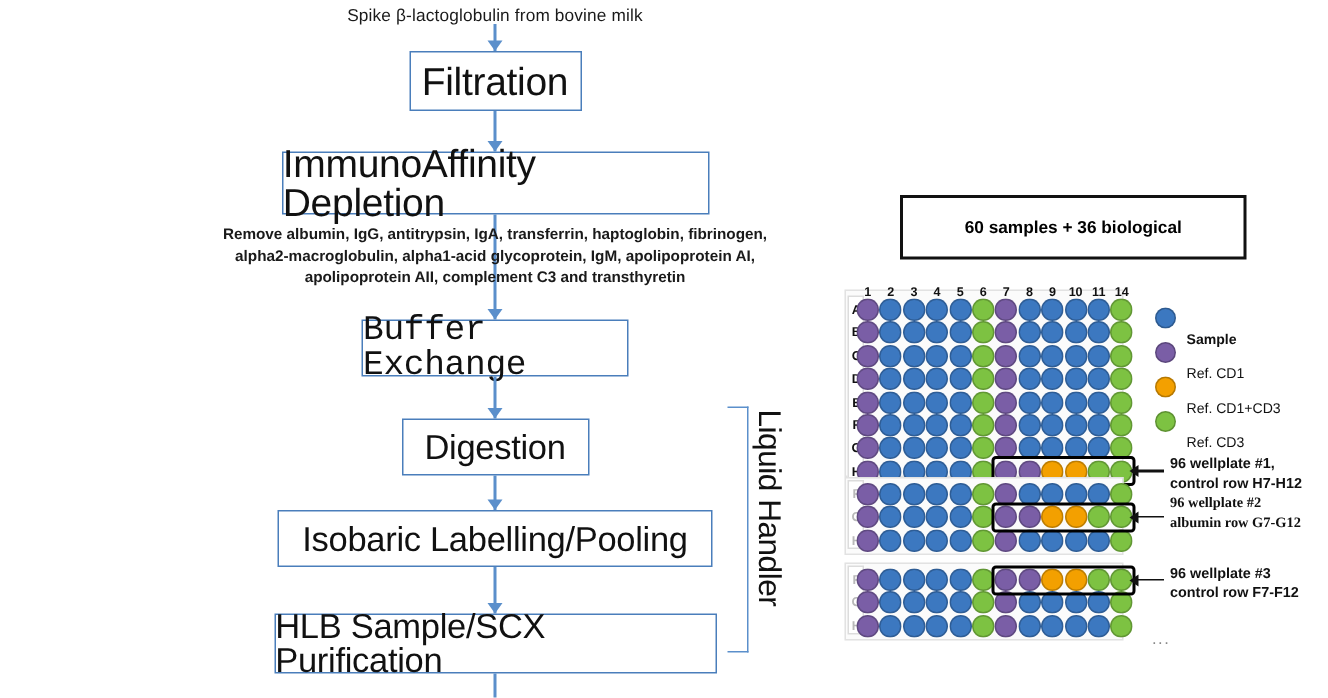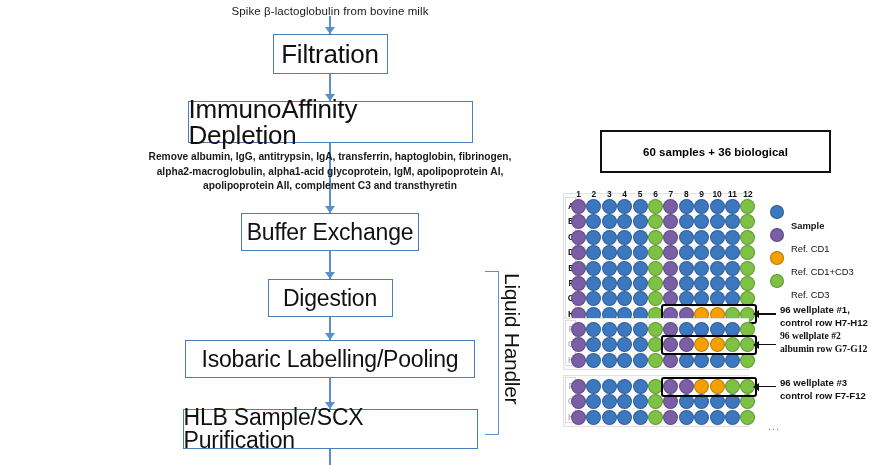--- a/index.html
+++ b/index.html
@@ -102,21 +102,21 @@
 
   <div class="wf-caption" style="top:5px;font-size:11.5px;">Spike β-lactoglobulin from bovine milk</div>
 
   <div id="wf-layer">
       <div class="wf-box" style="left: 272.5px; top: 34px; width: 115px; height: 40px; font-size: 26px;">
         <span>Filtration</span>
       </div>
       <div class="wf-box" style="left: 187.5px; top: 101px; width: 285px; height: 42px; font-size: 26px;">
         <span>ImmunoAffinity Depletion</span>
       </div>
-      <div class="wf-box" style="left: 241px; top: 213px; width: 178px; height: 38px; font-size: 23px;">
+      <div class="wf-box" style="left: 241px; top: 213px; width: 178px; height: 38px; font-size: 23px; font-family: Liberation Mono, monospace;">
         <span>Buffer Exchange</span>
       </div>
       <div class="wf-box" style="left: 267.5px; top: 279px; width: 125px; height: 38px; font-size: 23px;">
         <span>Digestion</span>
       </div>
       <div class="wf-box" style="left: 185px; top: 340px; width: 290px; height: 38px; font-size: 23px;">
         <span>Isobaric Labelling/Pooling</span>
       </div>
       <div class="wf-box" style="left: 182.5px; top: 409px; width: 295px; height: 40px; font-size: 23px;">
         <span>HLB Sample/SCX Purification</span>
@@ -157,21 +157,21 @@
       <div class="plate-colhdr" style="left: 586.9px; top: 189px;">2</div>
       <div class="plate-colhdr" style="left: 602.3px; top: 189px;">3</div>
       <div class="plate-colhdr" style="left: 617.7px; top: 189px;">4</div>
       <div class="plate-colhdr" style="left: 633.1px; top: 189px;">5</div>
       <div class="plate-colhdr" style="left: 648.5px; top: 189px;">6</div>
       <div class="plate-colhdr" style="left: 663.9px; top: 189px;">7</div>
       <div class="plate-colhdr" style="left: 679.3px; top: 189px;">8</div>
       <div class="plate-colhdr" style="left: 694.7px; top: 189px;">9</div>
       <div class="plate-colhdr" style="left: 710.1px; top: 189px;">10</div>
       <div class="plate-colhdr" style="left: 725.5px; top: 189px;">11</div>
-      <div class="plate-colhdr" style="left: 740.9px; top: 189px;">12</div>
+      <div class="plate-colhdr" style="left: 740.9px; top: 189px;">14</div>
       <div class="rowhdr-frame" style="left: 565px; top: 197px; width: 11px; height: 123.2px;"></div>
       <div class="plate-rowhdr" style="left: 566px; top: 201px;">A</div>
       <div class="plate-rowhdr" style="left: 566px; top: 216.4px;">B</div>
       <div class="plate-rowhdr" style="left: 566px; top: 231.8px;">C</div>
       <div class="plate-rowhdr" style="left: 566px; top: 247.2px;">D</div>
       <div class="plate-rowhdr" style="left: 566px; top: 262.6px;">E</div>
       <div class="plate-rowhdr" style="left: 566px; top: 278px;">F</div>
       <div class="plate-rowhdr" style="left: 566px; top: 293.4px;">G</div>
       <div class="plate-rowhdr" style="left: 566px; top: 308.8px;">H</div>
       <div class="well" style="left: 571px; top: 199px; width: 15px; height: 15px; background: rgb(122, 94, 166); border: 1px solid rgba(0, 0, 0, 0.22);"></div>

